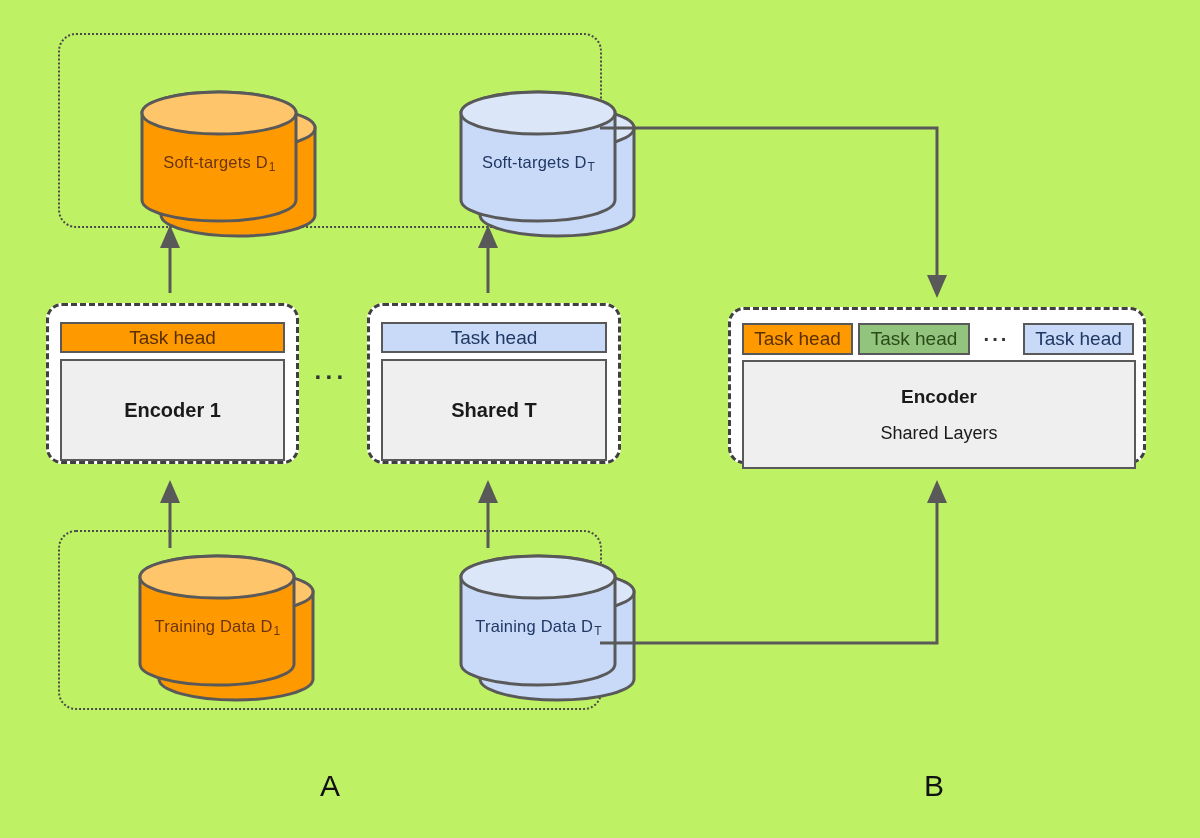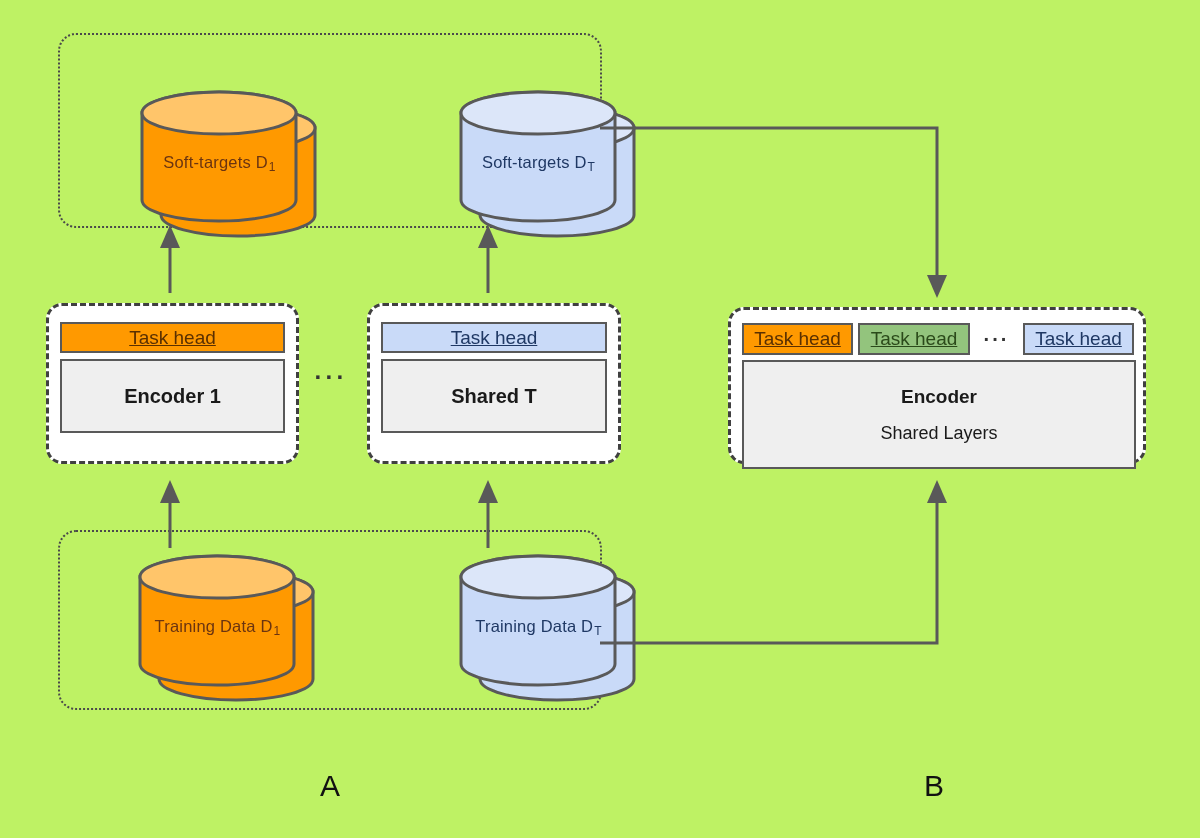--- a/index.html
+++ b/index.html
@@ -41,29 +41,28 @@
     background:#ffffff;
   }
   #enc-a1 { left:46px;  top:303px; width:247px; height:155px; }
   #enc-a2 { left:367px; top:303px; width:248px; height:155px; }
   #enc-b  { left:728px; top:307px; width:412px; height:151px; }
 
   .task-head {
     position:absolute; border:2px solid #595959; box-sizing:border-box;
     display:flex; align-items:center; justify-content:center;
     font-size:19px;
-    text-decoration:underline;
   }
   .th-a { left:11px; right:11px; top:16px; height:31px; }
   .th-orange { background:#FF9900; color:#5A3000; }
   .th-blue   { background:#C9DAF8; color:#1F3864; }
   .th-green  { background:#93C47D; color:#2B4A1A; }
 
   .encoder-body {
-    position:absolute; left:11px; right:11px; top:53px; height:74px;
+    position:absolute; left:11px; right:11px; top:53px; height:102px;
     background:#EFEFEF; border:2px solid #595959; box-sizing:border-box;
     display:flex; flex-direction:column; align-items:center; justify-content:center;
     color:#1a1a1a;
   }
   .encoder-name { font-weight:bold; font-size:20px; }
 
   
   #enc-b .task-head { top:13px; height:32px; }
   #b-head-0 { left:11px;  width:111px; }
   #b-head-1 { left:127px; width:112px; }

